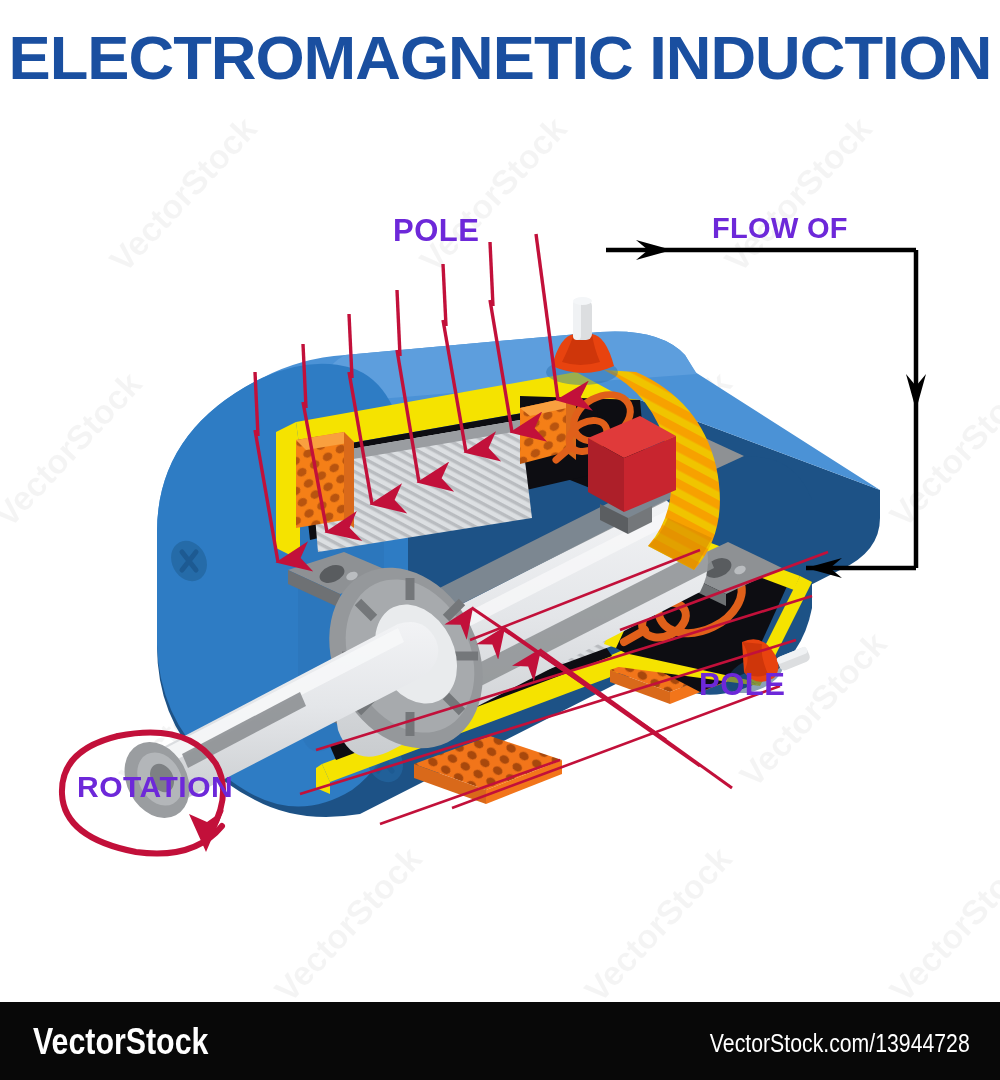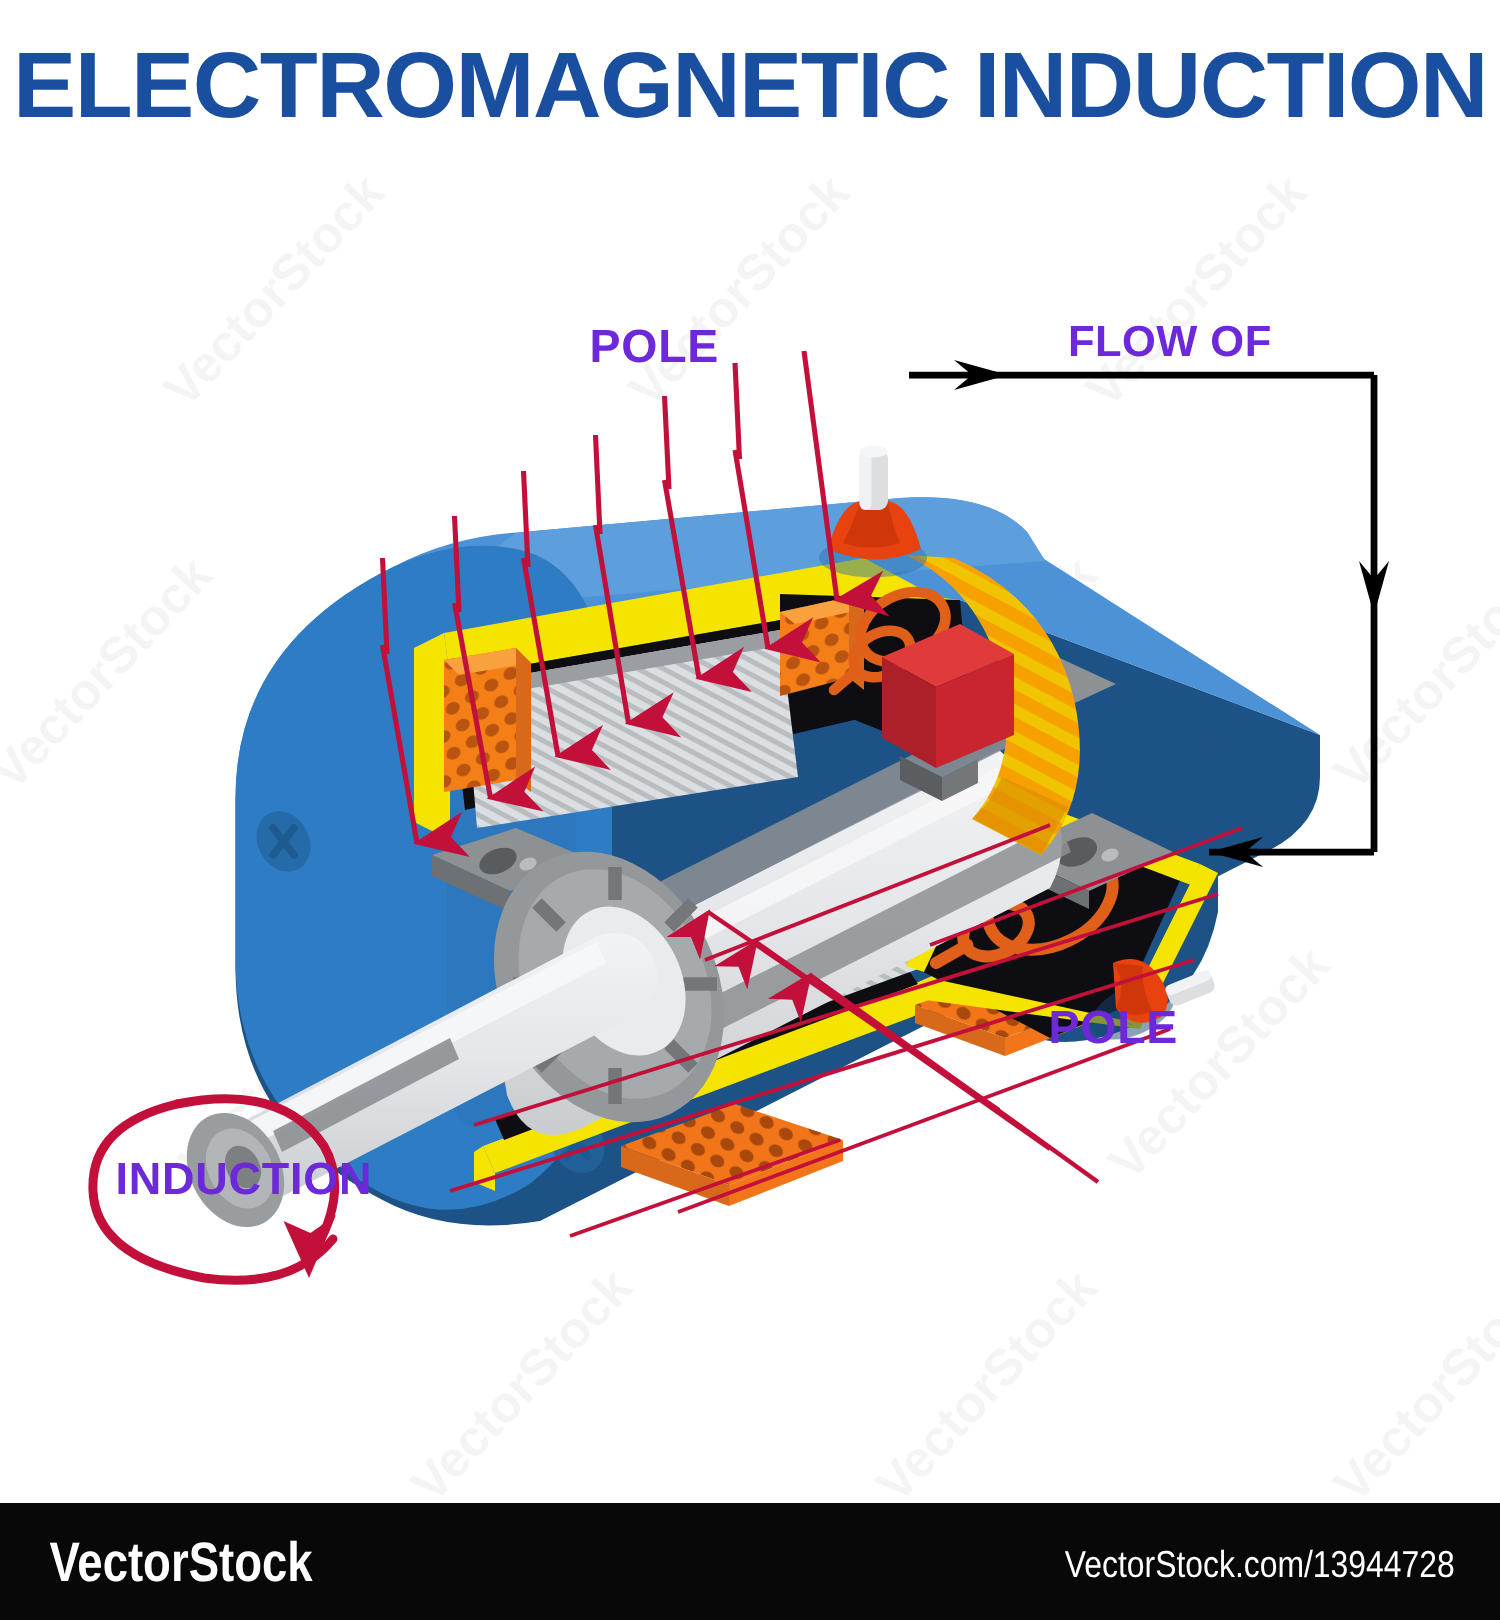--- a/index.html
+++ b/index.html
@@ -389,21 +389,21 @@
       <path d="M672,150 L636,140 L648,150 L636,160 Z"></path>
 
       <path d="M916,310 L906,274 L916,286 L926,274 Z"></path>
 
       <path d="M806,468 L842,458 L830,468 L842,478 Z"></path>
     </g>
   </svg>
 
   <div class="lbl" id="lbl-pole-top">POLE</div>
   <div class="lbl" id="lbl-pole-bot">POLE</div>
-  <div class="lbl" id="lbl-rotation">INDUCTION</div>
+  <div class="lbl" id="lbl-rotation">ROTATION</div>
   <div class="lbl" id="lbl-flow">
     <div>FLOW OF</div>
   </div>
 
   <div id="footer">
     <div id="footer-brand">VectorStock</div>
     <div id="footer-url">VectorStock.com/13944728</div>
   </div>
 
 </div>

